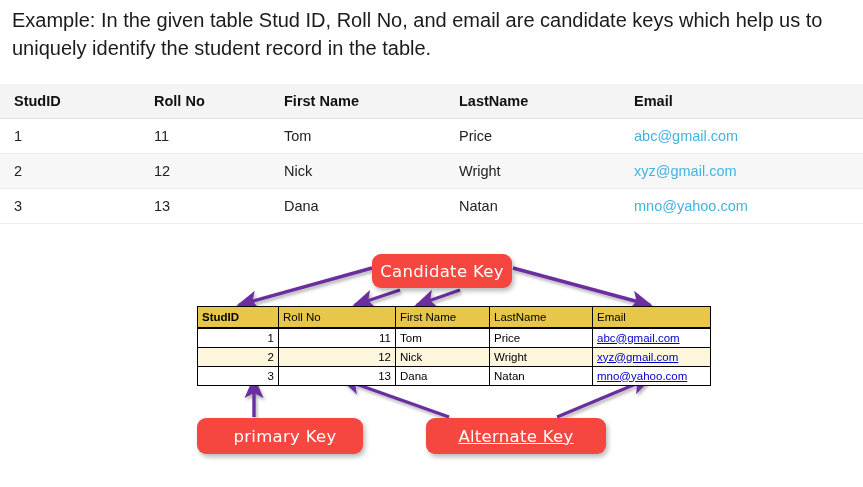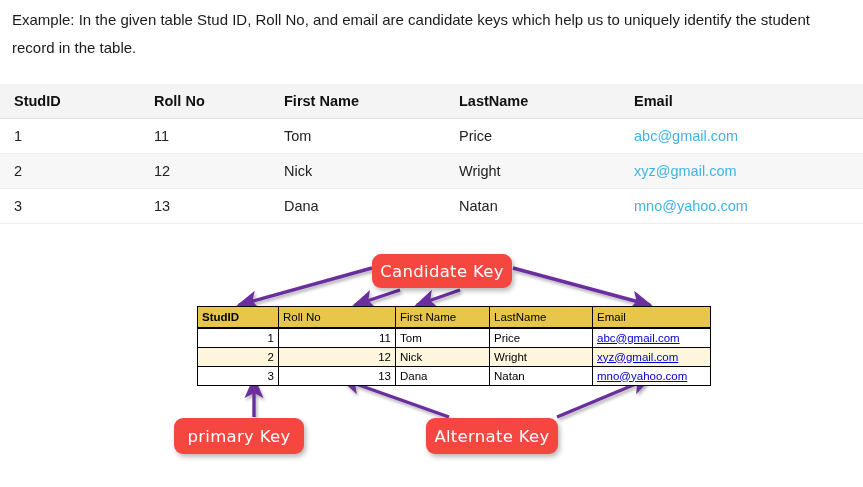--- a/index.html
+++ b/index.html
@@ -15,21 +15,21 @@
     font-family: "Liberation Sans", sans-serif;
     color: #222222;
   }
 
   
   #intro {
     position: absolute;
     left: 12px;
     top: 6px;
     width: 840px;
-    font-size: 15px;
+    font-size: 20px;
     line-height: 28px;
     color: #1b1b1b;
     font-family: "Liberation Sans", sans-serif;
   }
 
   
   #main-table {
     position: absolute;
     left: 0px;
     top: 84px;
@@ -134,26 +134,26 @@
     box-shadow: 2px 3px 5px rgba(0,0,0,0.28);
     display: flex;
     align-items: center;
     justify-content: center;
   }
   #badge-candidate {
     left: 372px; top: 18px;
     width: 140px; height: 34px;
   }
   #badge-primary {
-    left: 174px; top: 182px;
-    width: 130px; height: 36px;
+    left: 197px; top: 182px;
+    width: 156px; height: 36px; padding-left: 10px;
   }
   #badge-alternate {
     left: 426px; top: 182px;
-    width: 132px; height: 36px;
+    width: 180px; height: 36px; text-decoration: underline;
   }
 </style>
 </head>
 <body>
 
 <div id="intro">Example: In the given table Stud ID, Roll No, and email are candidate keys which help us to uniquely identify the student record in the table.</div>
 
 <table id="main-table">
   <colgroup>
     <col class="c0">

